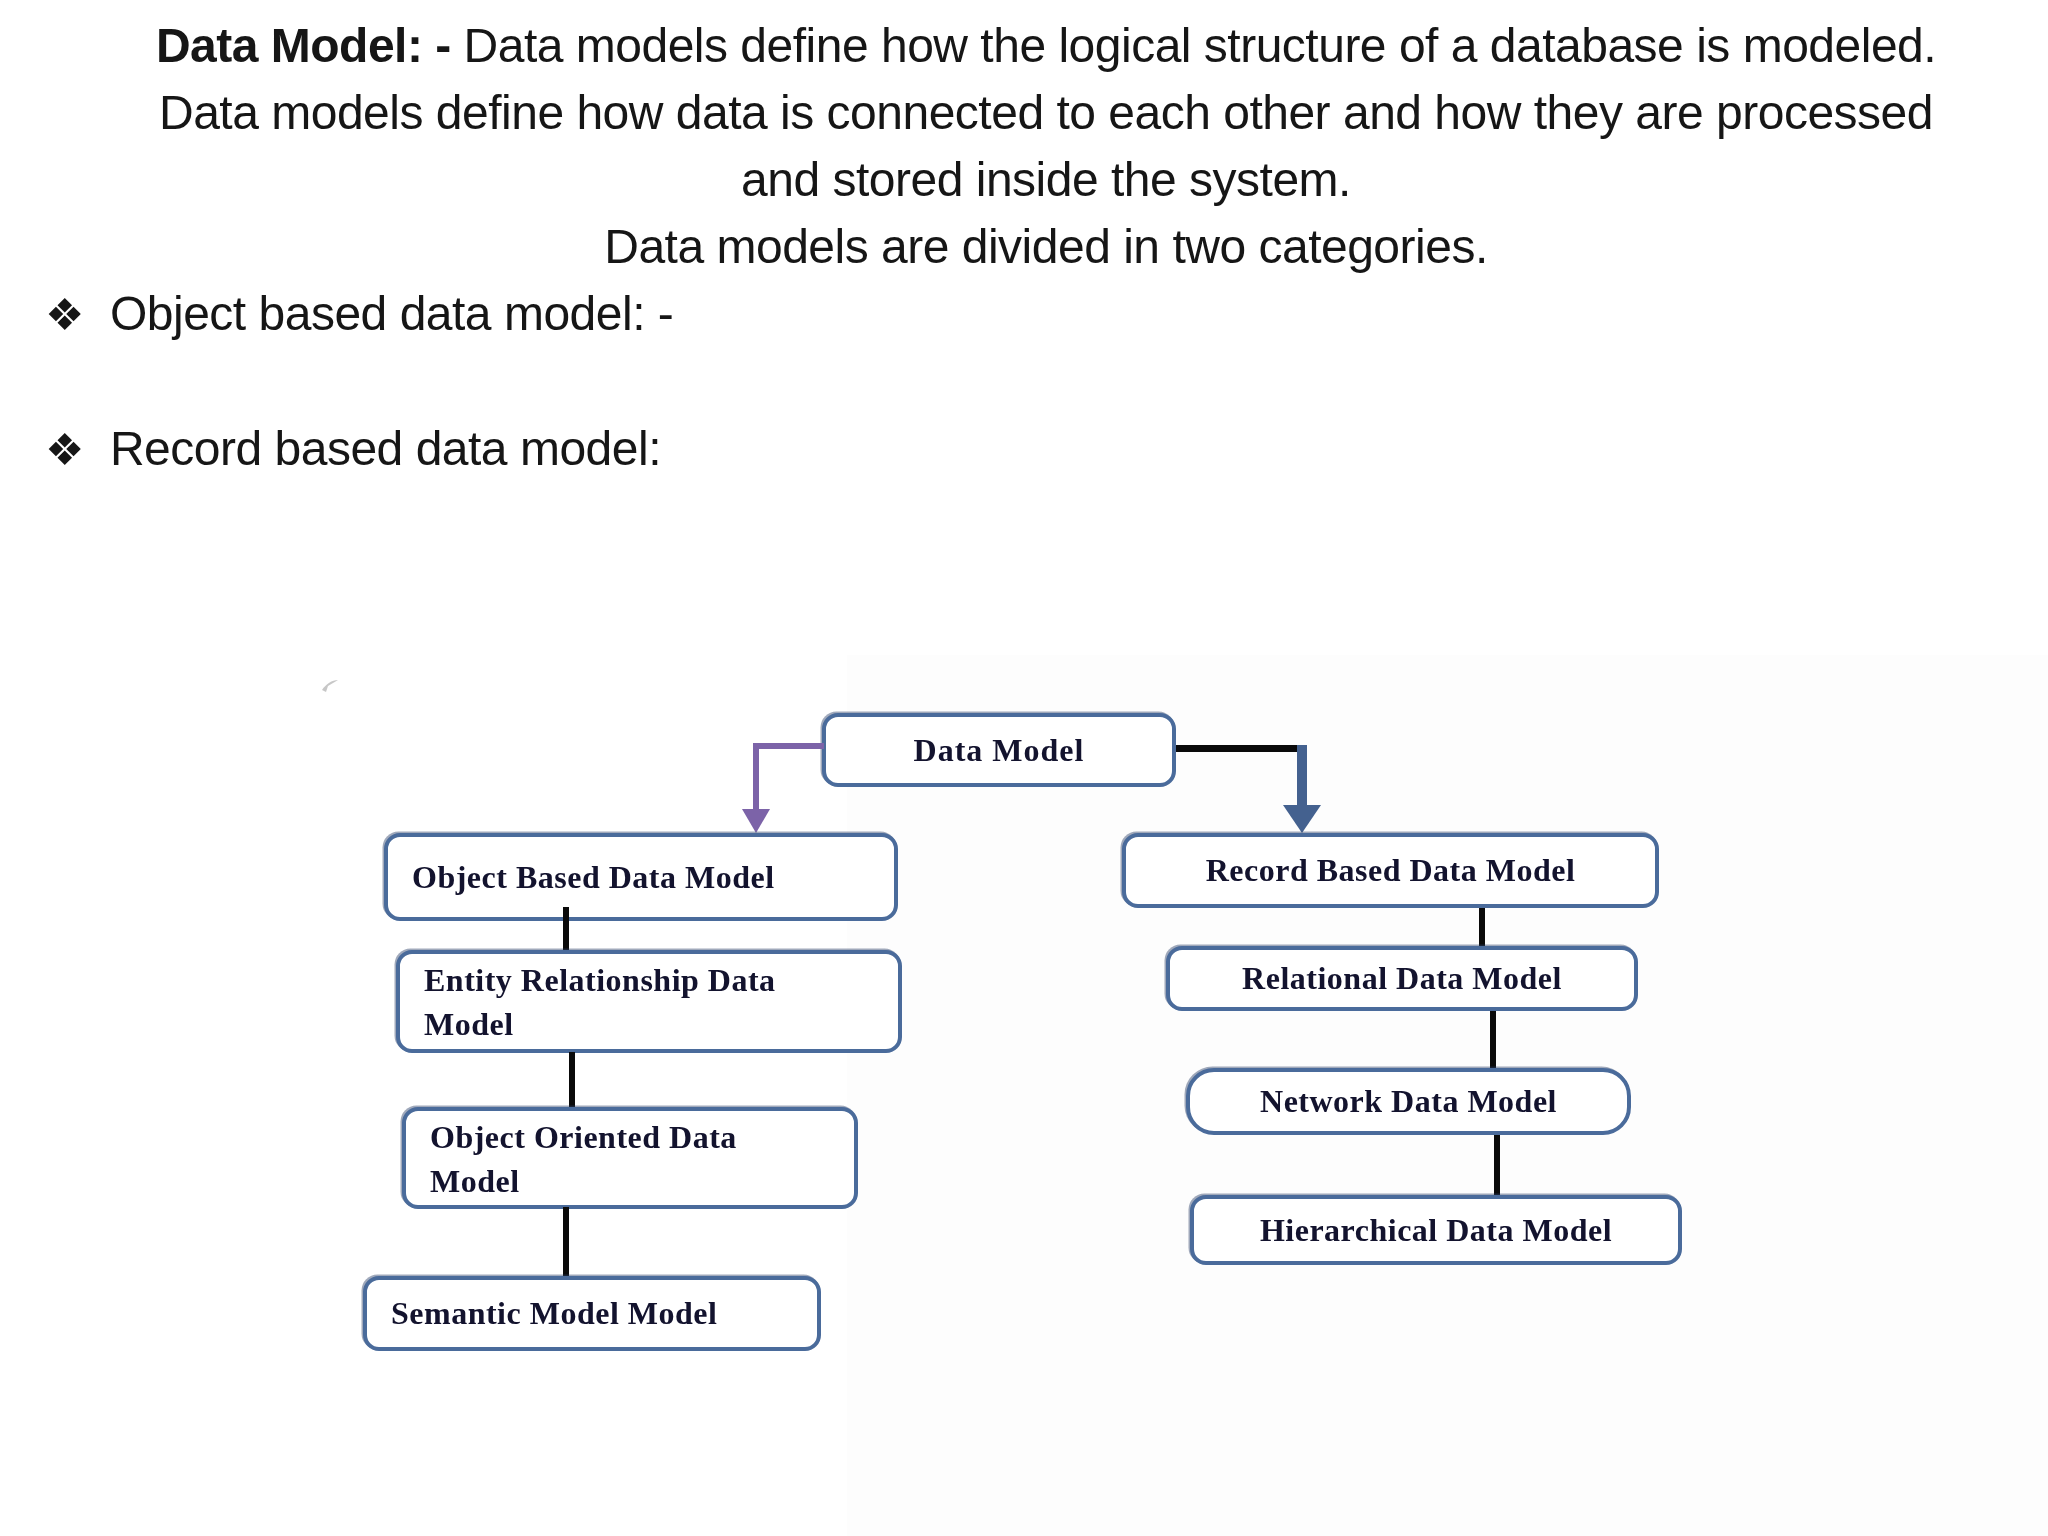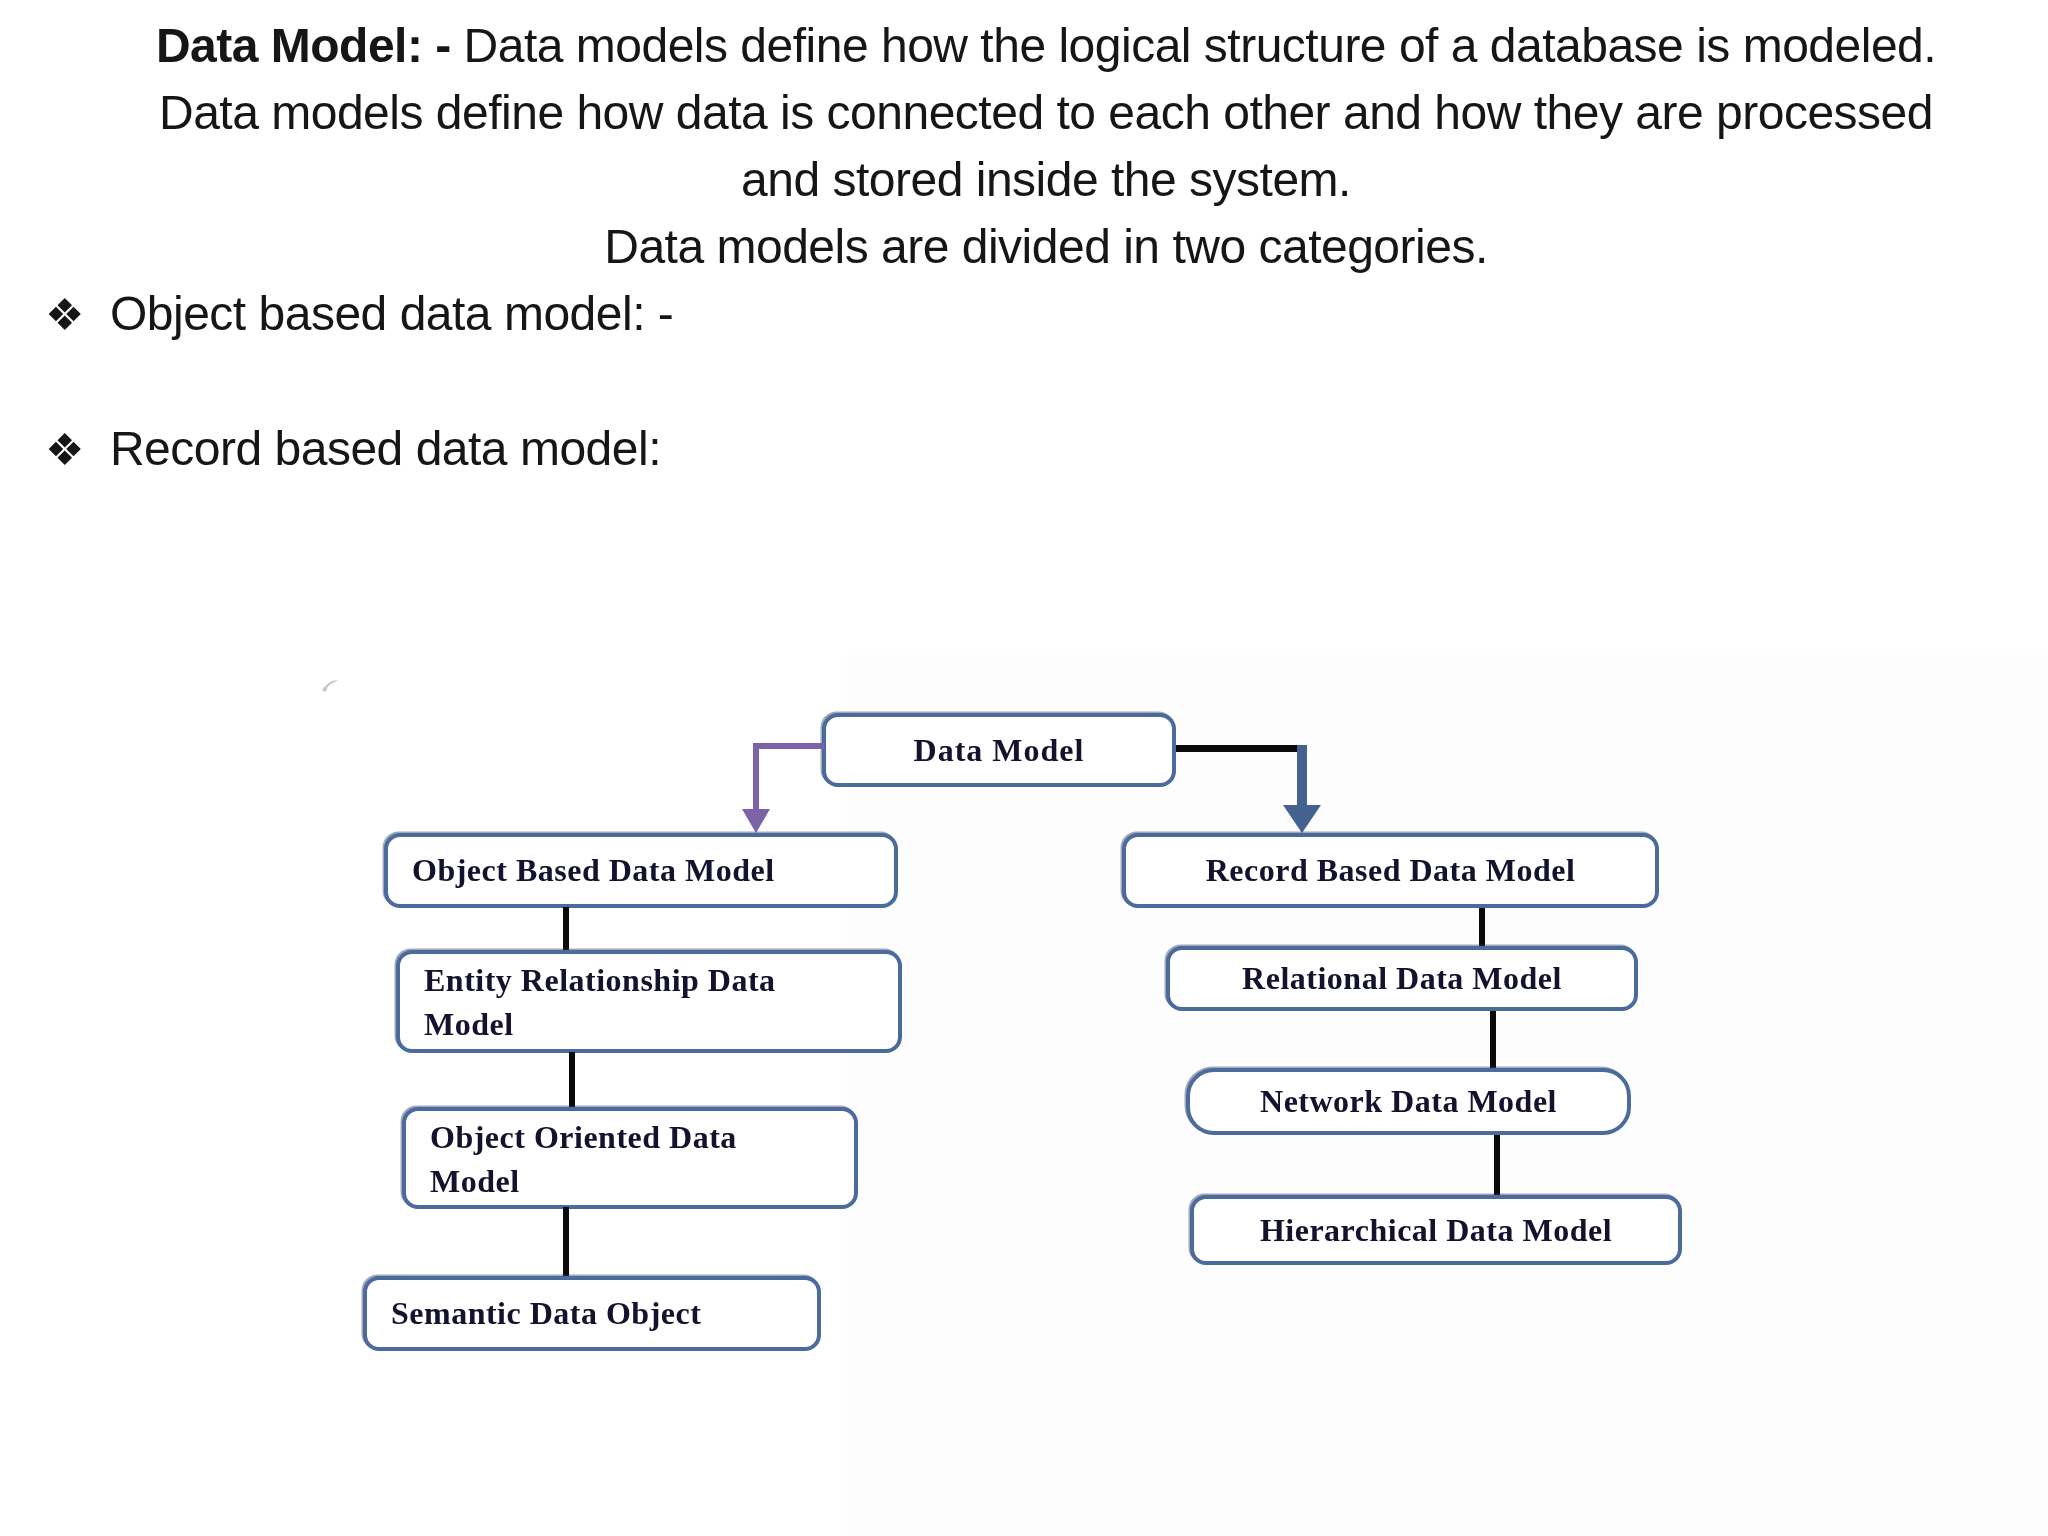--- a/index.html
+++ b/index.html
@@ -80,42 +80,42 @@
   </div>
 
   <div class="hline purple" style="left:753px;top:743px;width:71px;height:6px;"></div>
   <div class="vline purple" style="left:753px;top:743px;width:6px;height:66px;"></div>
   <div class="arrowhead head-purple" style="left:742px;top:809px;"></div>
 
   <div class="hline black" style="left:1176px;top:745px;width:128px;height:7px;"></div>
   <div class="vline slate" style="left:1297px;top:745px;width:10px;height:60px;"></div>
   <div class="arrowhead head-slate" style="left:1283px;top:805px;"></div>
 
-  <div class="dbox single pad-left" style="left:384px;top:833px;width:514px;height:75px;">
+  <div class="dbox single pad-left" style="left:384px;top:833px;width:514px;height:88px;">
     <span>Object Based Data Model</span>
   </div>
 
   <div class="vline black" style="left:563px;top:907px;width:6px;height:44px;"></div>
 
   <div class="dbox two-line" style="left:396px;top:950px;width:506px;height:103px;">
     <div>Entity Relationship Data</div>
     <div>Model</div>
   </div>
 
   <div class="vline black" style="left:569px;top:1052px;width:6px;height:56px;"></div>
 
   <div class="dbox two-line" style="left:365px;top:1107px;width:456px;height:102px;margin-left:37px;">
     <div>Object Oriented Data</div>
     <div>Model</div>
   </div>
 
   <div class="vline black" style="left:563px;top:1207px;width:6px;height:69px;"></div>
 
   <div class="dbox single pad-left" style="left:363px;top:1276px;width:458px;height:75px;">
-    <span>Semantic Data Object</span>
+    <span>Semantic Model Model</span>
   </div>
 
   <div class="dbox single center" style="left:1122px;top:833px;width:537px;height:75px;">
     <span>Record Based Data Model</span>
   </div>
 
   <div class="vline black" style="left:1479px;top:908px;width:6px;height:38px;"></div>
 
   <div class="dbox single center" style="left:1166px;top:946px;width:472px;height:65px;">
     <span>Relational Data Model</span>

